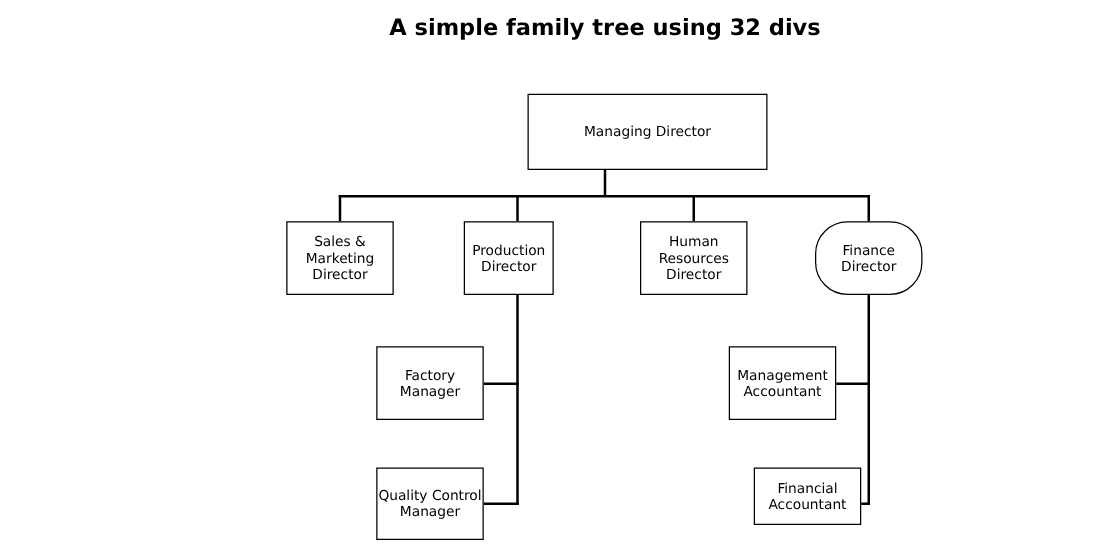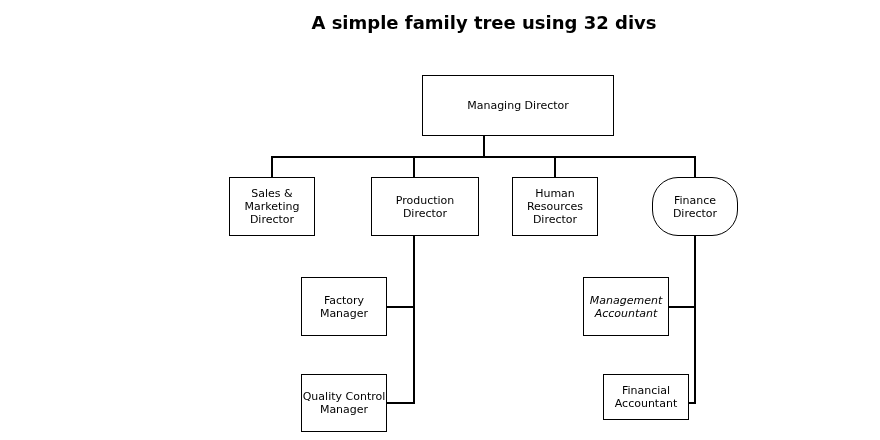--- a/index.html
+++ b/index.html
@@ -61,21 +61,21 @@
     <div class="line" style="left:483px; top:136px; width:2px; height:21px;"></div>
     <div class="line" style="left:271px; top:156px; width:425px; height:2px;"></div>
     <div class="line" style="left:271px; top:156px; width:2px; height:21px;"></div>
     <div class="line" style="left:413px; top:156px; width:2px; height:21px;"></div>
     <div class="line" style="left:554px; top:156px; width:2px; height:21px;"></div>
     <div class="line" style="left:694px; top:156px; width:2px; height:21px;"></div>
 
     <div class="node" style="left:229px; top:177px; width:86px; height:59px;">
       <span>Sales &amp; Marketing Director</span>
     </div>
-    <div class="node" style="left:371px; top:177px; width:108px; height:59px;">
+    <div class="node" style="left:371px; top:177px; width:72px; height:59px;">
       <span>Production Director</span>
     </div>
     <div class="node" style="left:512px; top:177px; width:86px; height:59px;">
       <span>Human Resources Director</span>
     </div>
     <div class="node" style="left:652px; top:177px; width:86px; height:59px;border-radius:26px;">
       <span>Finance Director</span>
     </div>
 
     <div class="line" style="left:413px; top:236px; width:2px; height:168px;"></div>
@@ -86,21 +86,21 @@
       <span>Factory Manager</span>
     </div>
     <div class="node" style="left:301px; top:374px; width:86px; height:58px;text-align:center;">
       <span>Quality Control Manager</span>
     </div>
 
     <div class="line" style="left:694px; top:236px; width:2px; height:168px;"></div>
     <div class="line" style="left:668px; top:306px; width:28px; height:2px;"></div>
     <div class="line" style="left:668px; top:402px; width:28px; height:2px;"></div>
 
-    <div class="node" style="left:583px; top:277px; width:86px; height:59px;font-style:italic;">
+    <div class="node" style="left:583px; top:277px; width:86px; height:59px;">
       <span>Management Accountant</span>
     </div>
     <div class="node" style="left:583px; top:374px; width:86px; height:46px;margin-left:20px;">
       <span>Financial Accountant</span>
     </div>
 
   </div>
 </div>
 
 </body></html>

